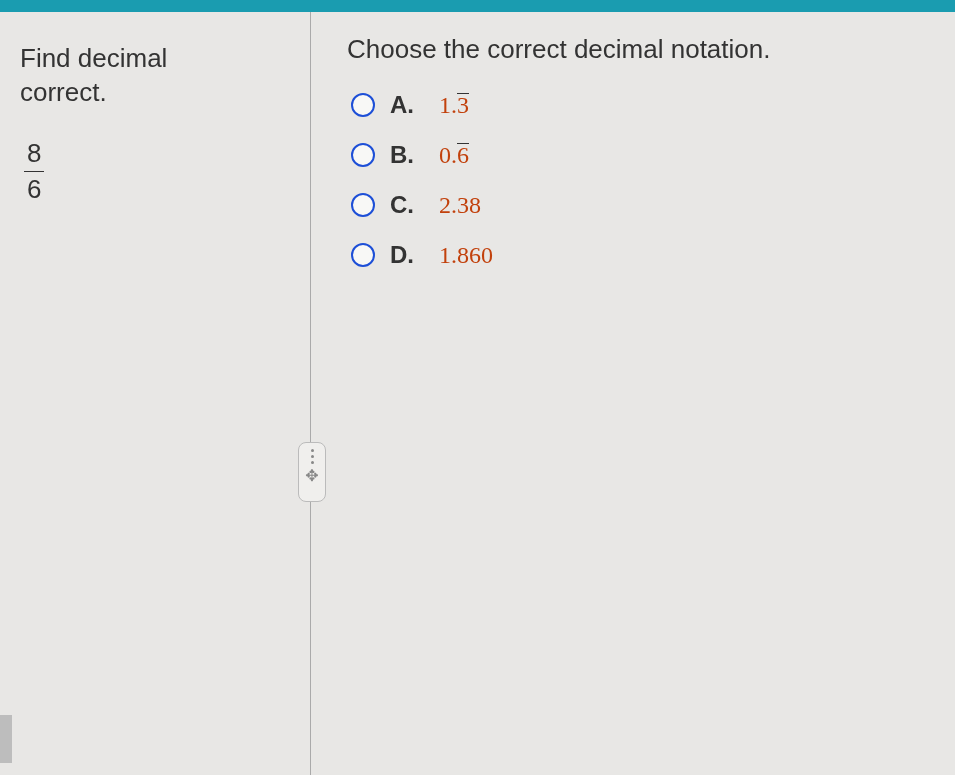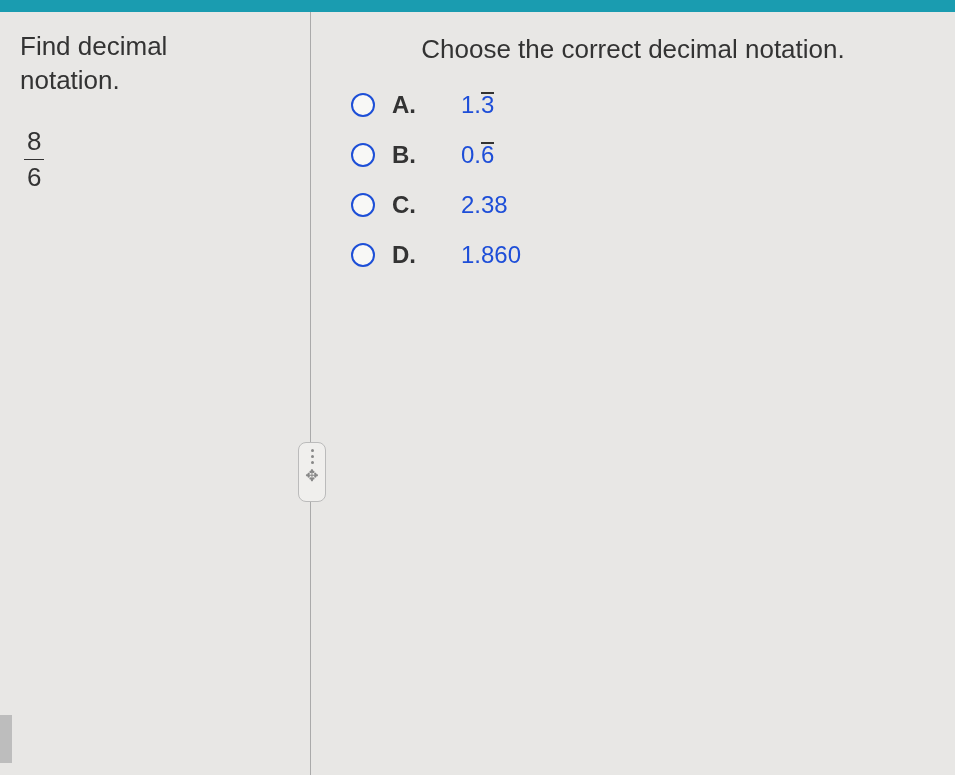--- a/index.html
+++ b/index.html
@@ -20,33 +20,32 @@
       height: 12px;
       background: #1a9cb0;
     }
     .content-area {
       display: flex;
       height: calc(100% - 12px);
       position: relative;
     }
     .left-panel {
       width: 310px;
-      padding: 18px 20px;
+      padding: 30px 20px;
       flex-shrink: 0;
     }
     .divider {
       width: 1px;
       background: #aaa;
       height: 100%;
       position: relative;
     }
     .right-panel {
       flex: 1;
       padding: 22px 36px;
-      text-align: center;
     }
     .question-prompt {
       font-size: 26px;
       color: #333;
       line-height: 1.3;
       margin-bottom: 28px;
     }
     .fraction {
       display: inline-block;
       text-align: center;
@@ -89,24 +88,24 @@
       background: #f8f8f6;
     }
     .choice-letter {
       font-size: 24px;
       font-weight: bold;
       color: #333;
       min-width: 28px;
     }
     .choice-value {
       font-size: 24px;
-      color: #1d4ed8;
-      margin-left: 28px;
-      position: relative;
-      font-family: Liberation Sans, sans-serif;
+      color: #c2410c;
+      margin-left: 6px;
+      position: relative;
+      font-family: Liberation Serif, serif;
     }
     .overline {
       display: inline-block;
       position: relative;
     }
     .overline::before {
       content: "";
       position: absolute;
       top: 1px;
       left: 0;
@@ -158,21 +157,21 @@
 </head>
 <body>
 
 <div class="top-bar"></div>
 
 <div class="content-area">
 
   <div class="left-panel">
     <div class="question-prompt">
       <span>Find decimal</span><br>
-      <span>notation.</span>
+      <span>correct.</span>
     </div>
     <div class="fraction">
       <span class="num">8</span>
       <span class="den">6</span>
     </div>
   </div>
 
   <div class="divider"></div>
 
   <div class="right-panel">

